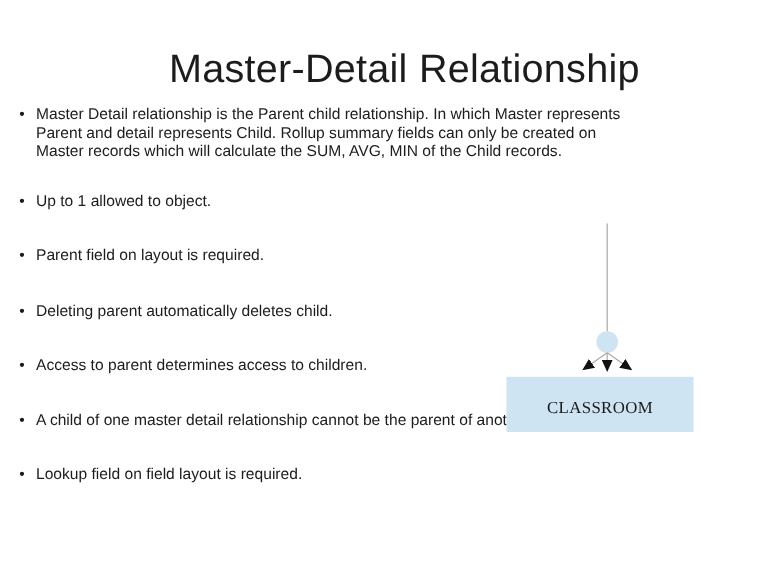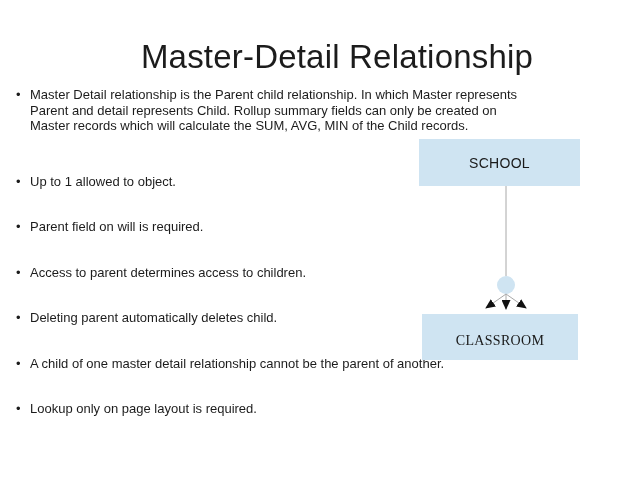--- a/index.html
+++ b/index.html
@@ -42,21 +42,21 @@
     margin-bottom: 30px;
   }
   .bullets li::before {
     content: "\2022";
     position: absolute;
     left: 2px;
     top: 0;
     font-size: 13px;
     color: #1c1c1c;
   }
-  .bullets li.para { max-width: 512px; margin-bottom: 40px; }
+  .bullets li.para { max-width: 512px; margin-bottom: 26px; }
 
   .entity {
     position: absolute;
     background: #cfe4f2;
     display: flex;
     align-items: center;
     justify-content: center;
     font-size: 14px;
     color: #1a1a1a;
     letter-spacing: 0.3px;
@@ -75,28 +75,27 @@
 </head>
 <body>
 
 <div class="slide">
 
   <h1 class="title">Master-Detail Relationship</h1>
 
   <ul class="bullets">
     <li class="para">Master Detail relationship is the Parent child relationship. In which Master represents Parent and detail represents Child. Rollup summary fields can only be created on Master records which will calculate the SUM, AVG, MIN of the Child records.</li>
     <li>Up to 1 allowed to object.</li>
-    <li>Parent field on will is required.</li>
+    <li>Parent field on layout is required.</li>
+    <li>Deleting parent automatically deletes child.</li>
     <li>Access to parent determines access to children.</li>
-    <li>Deleting parent automatically deletes child.</li>
     <li>A child of one master detail relationship cannot be the parent of another.</li>
-    <li>Lookup only on page layout is required.</li>
+    <li>Lookup field on field layout is required.</li>
   </ul>
 
-  <div class="entity school">SCHOOL</div>
 
   <svg class="connector-svg" viewBox="0 0 132 130">
     <defs>
       <marker id="arrowhead" markerWidth="11" markerHeight="9" refX="9" refY="4.5" orient="auto">
         <path d="M0,0 L10,4.5 L0,9 z" fill="#111111"></path>
       </marker>
     </defs>
     <line x1="66" y1="0" x2="66" y2="90" stroke="#a8a8a8" stroke-width="1"></line>
     <circle cx="66" cy="99" r="9" fill="#cfe4f2"></circle>
     <g>

